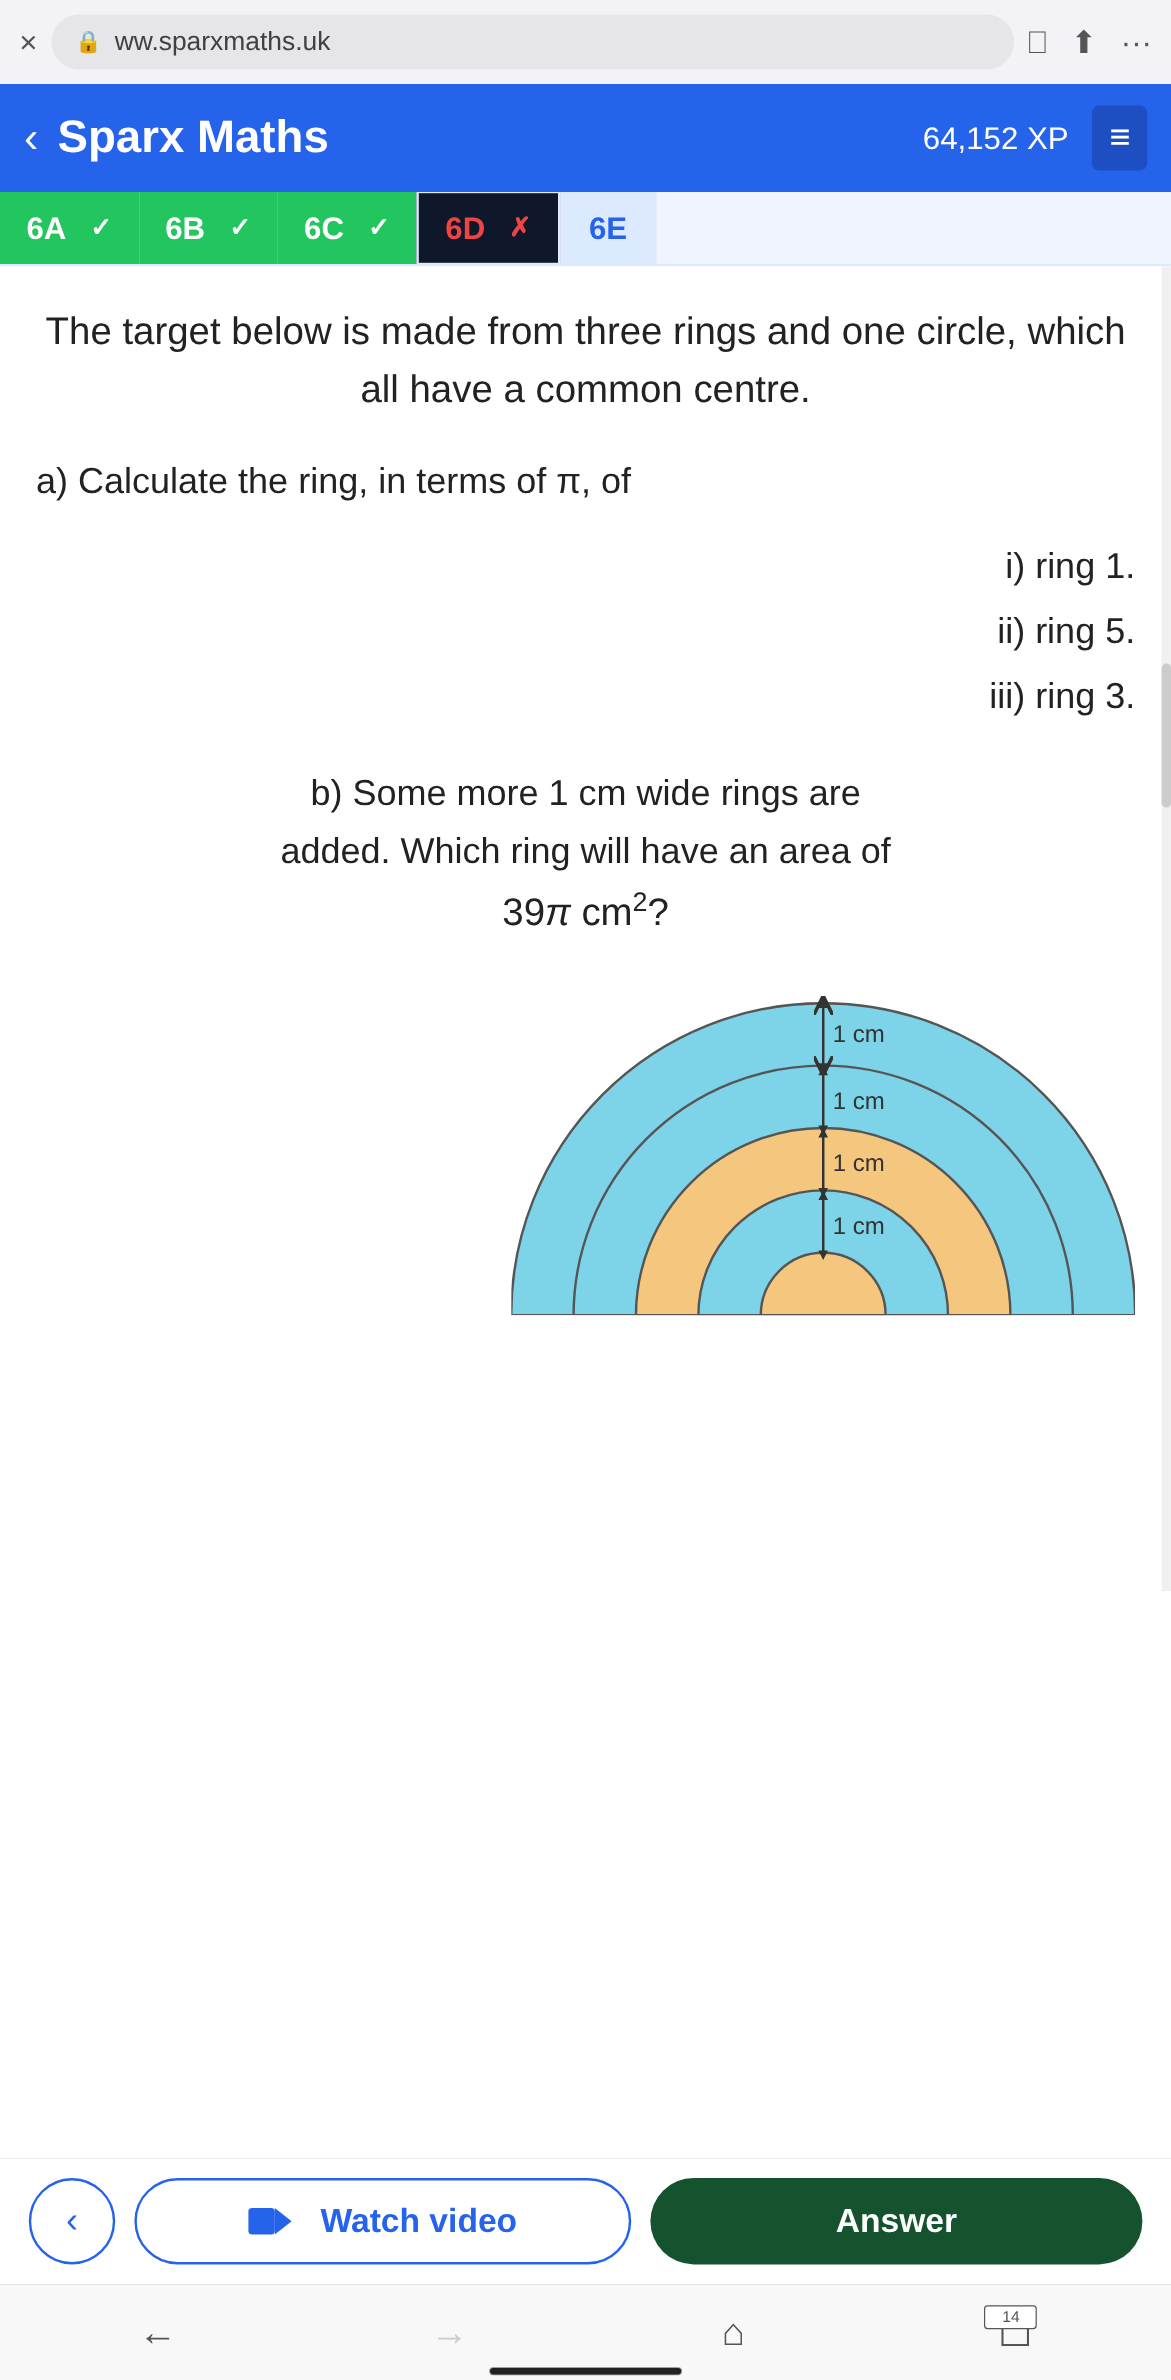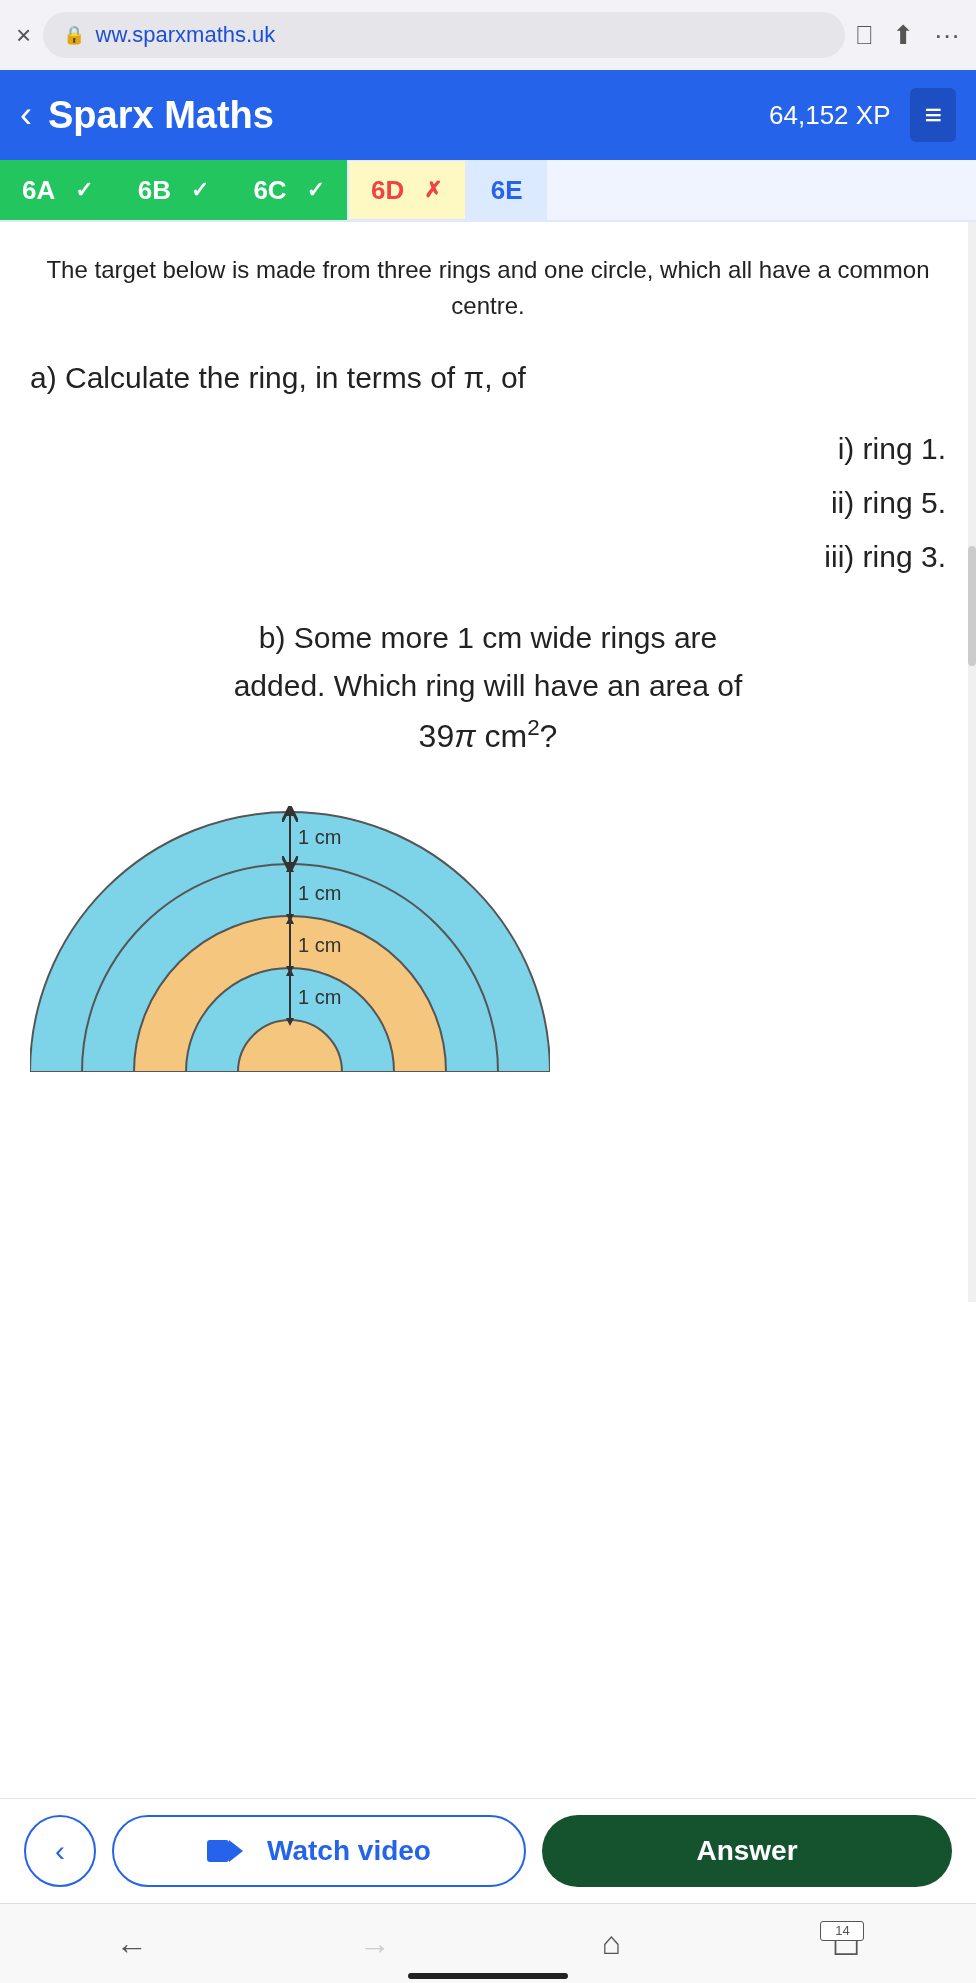--- a/index.html
+++ b/index.html
@@ -35,21 +35,21 @@
       display: flex;
       align-items: center;
       gap: 10px;
     }
     .browser-lock-icon {
       color: #888;
       font-size: 18px;
     }
     .browser-url-text {
       font-size: 22px;
-      color: #1d4ed8;
+      color: #404040;
       font-weight: 400;
     }
     .browser-icons {
       display: flex;
       align-items: center;
       gap: 20px;
     }
     .browser-icon-btn {
       color: #555;
       font-size: 26px;
@@ -110,42 +110,42 @@
       font-weight: 700;
       cursor: pointer;
       white-space: nowrap;
       gap: 20px;
     }
     .tab-item.completed {
       background: #22c55e;
       color: white;
     }
     .tab-item.active-fail {
-      background: #fef9c3;
+      background: #0f172a;
       color: #ef4444;
       border: 2px solid #e0e8ff;
     }
     .tab-item.inactive {
       background: #dbeafe;
       color: #2563eb;
       border: 2px solid #e0e8ff;
     }
     .tab-check { font-size: 22px; }
     .tab-cross { font-size: 22px; color: #ef4444; }
 
     
     .main-content {
       padding: 30px 30px 0 30px;
       background: white;
       position: relative;
     }
 
     .question-intro {
       text-align: center;
-      font-size: 24px;
+      font-size: 32px;
       color: #222;
       line-height: 1.5;
       margin-bottom: 30px;
     }
 
     .question-part {
       font-size: 30px;
       color: #222;
       line-height: 1.6;
       margin-bottom: 20px;
@@ -167,21 +167,21 @@
       margin-bottom: 30px;
     }
 
     .math-formula {
       font-size: 32px;
     }
 
     
     .diagram-area {
       display: flex;
-      justify-content: flex-start;
+      justify-content: flex-end;
       align-items: flex-end;
       height: 280px;
       margin-bottom: 30px;
       overflow: hidden;
     }
 
     .target-diagram {
       position: relative;
       width: 520px;
       height: 280px;

